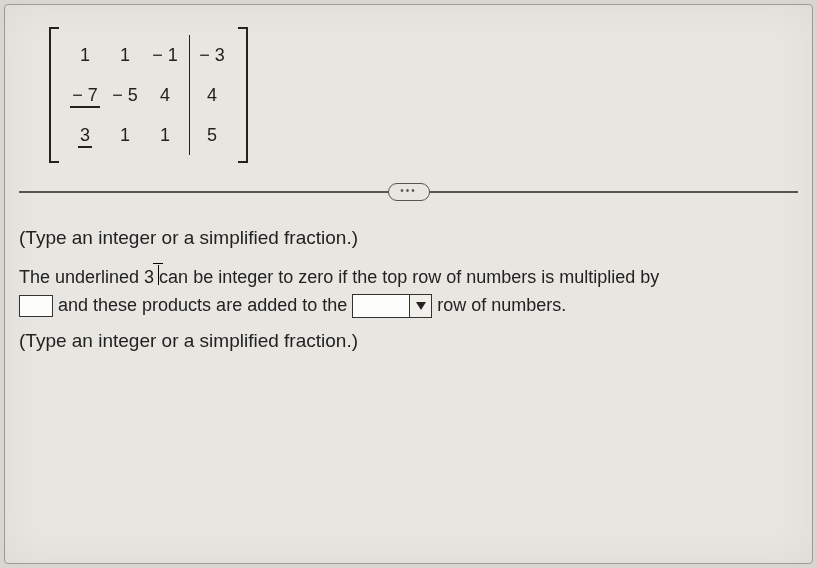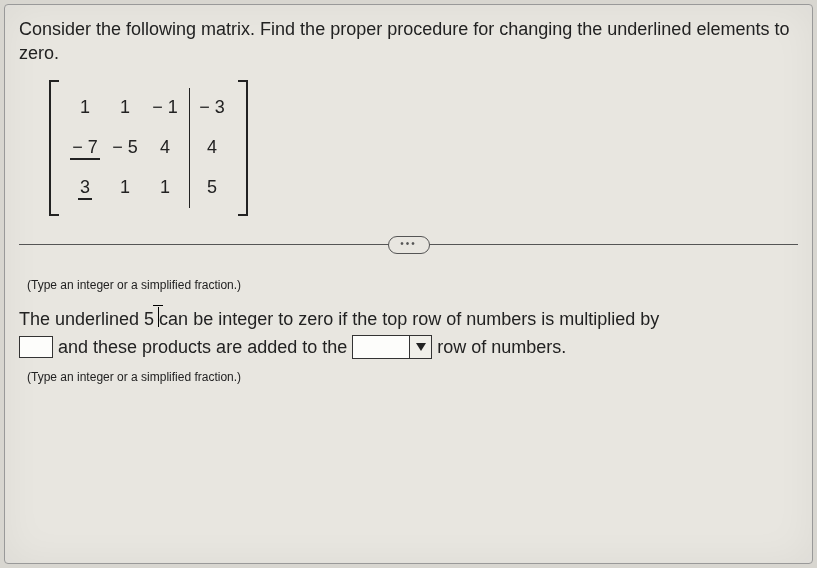--- a/index.html
+++ b/index.html
@@ -164,22 +164,21 @@
     width: 22px;
     height: 100%;
     border-left: 1.5px solid #333;
     display: flex;
     align-items: center;
     justify-content: center;
     background: #f0efe9;
   }
   .dd-btn svg { display: block; }
   .hint {
-    font-size: 12px;
-    margin-left: 8px;
+    font-size: 19px;
   }
   .cursor-caret {
     position: relative;
     display: inline-block;
     width: 0;
   }
   .cursor-caret::after {
     content: "";
     position: absolute;
     left: -1px;
@@ -196,21 +195,20 @@
     width: 10px;
     height: 4px;
     border-top: 1.5px solid #000;
   }
 </style>
 </head>
 <body>
 
 <div class="sheet">
 
-  <div class="prompt">Consider the following matrix. Find the proper procedure for changing the underlined elements to zero.</div>
 
   <div class="matrix-wrap">
     <div class="matrix">
       <div class="bracket left">
         <div class="tip-top"></div>
           <div class="tip-bot"></div>
       </div>
       <div class="mbody">
         <div class="mleft">
           <span class="cell">1</span>
@@ -239,21 +237,21 @@
   <div class="divider-row">
     <div class="divider-line"></div>
     <div class="pill">•••</div>
   </div>
 
   <div class="para hint">(Type an integer or a simplified fraction.)</div>
 
   <div style="height:6px"></div>
 
   <div class="para">
-    <span>The underlined 5 </span><span class="cursor-caret"></span><span>can be integer to zero if the top row of numbers is multiplied by</span>
+    <span>The underlined 3 </span><span class="cursor-caret"></span><span>can be integer to zero if the top row of numbers is multiplied by</span>
     <br>
     <span class="empty-box"></span>
     <span>and these products are added to the</span>
     <span class="dropdown">
       <span class="dd-space"></span>
       <span class="dd-btn">
         <svg width="10" height="8" viewBox="0 0 10 8">
             <polygon points="0,0 10,0 5,8" fill="#222"></polygon>
           </svg>
       </span>

